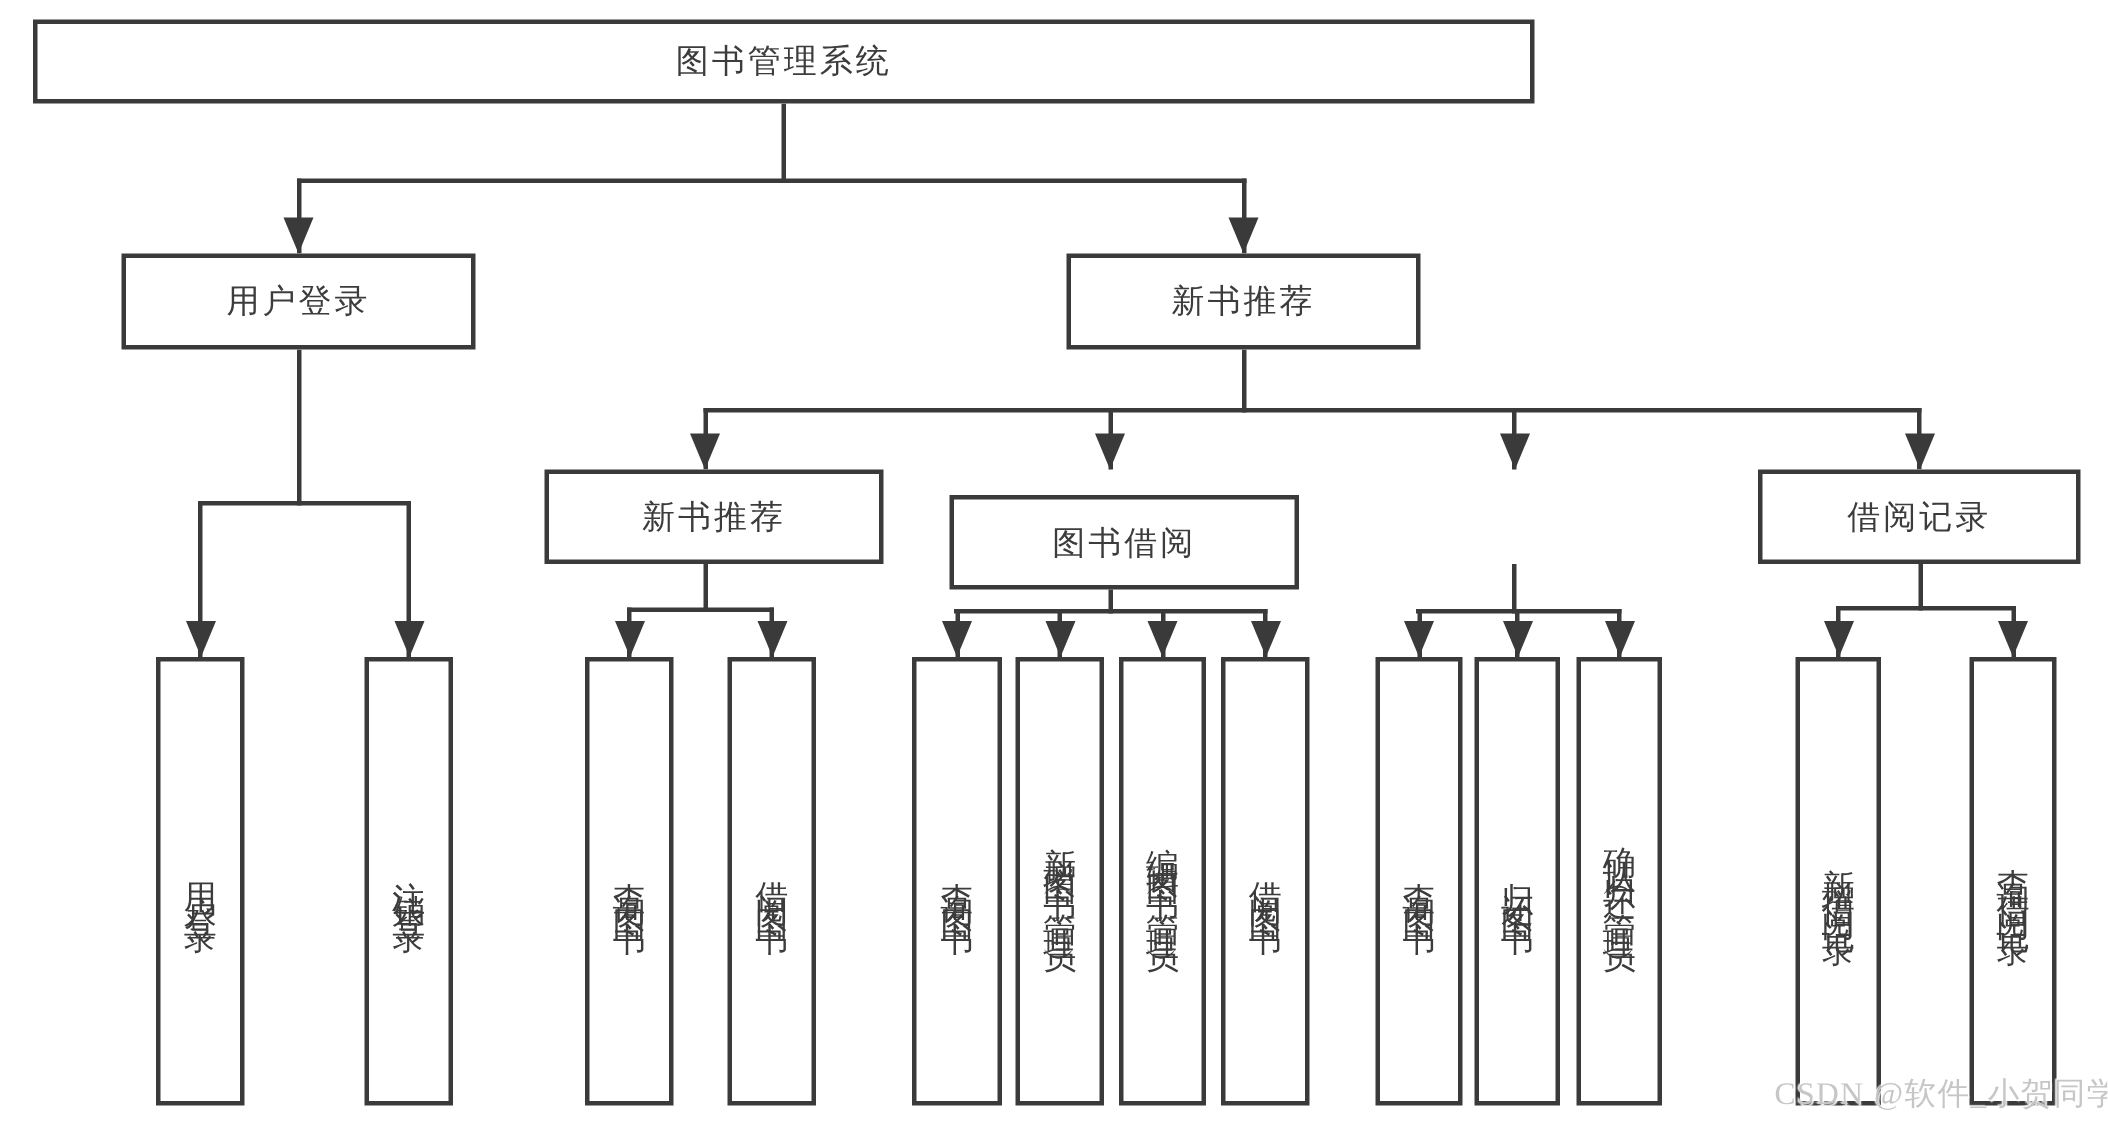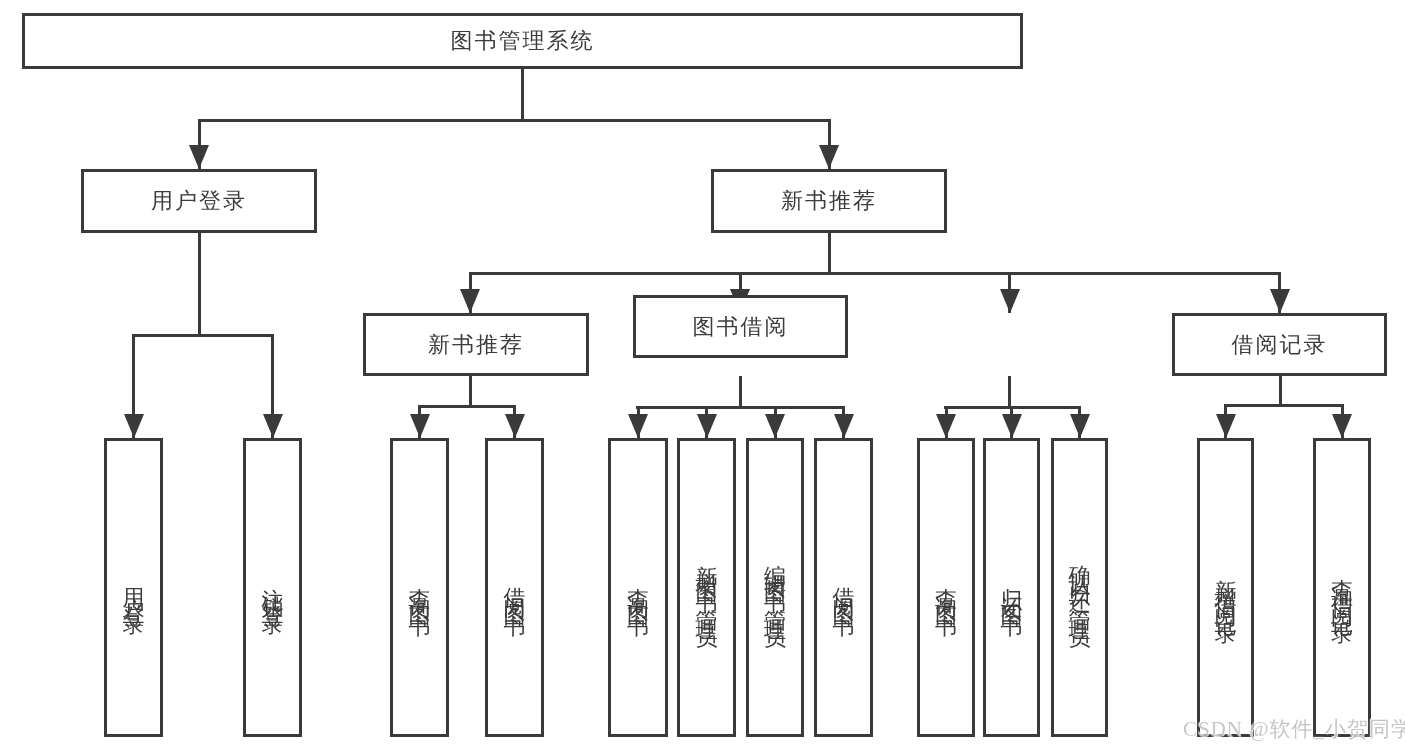--- a/index.html
+++ b/index.html
@@ -89,21 +89,21 @@
   <div class="vl" style="left:1008px;top:272px;height:41px;"></div>
   <div class="vl" style="left:1278px;top:272px;height:41px;"></div>
   <div class="ar" style="left:460px;top:289px;"></div>
   <div class="ar" style="left:730px;top:289px;"></div>
   <div class="ar" style="left:1000px;top:289px;"></div>
   <div class="ar" style="left:1270px;top:289px;"></div>
 
   <div class="box" style="left:363px;top:313px;width:226px;height:63px;">
     <span>新书推荐</span>
   </div>
-  <div class="box" style="left:633px;top:295px;width:215px;height:63px;">
+  <div class="box" style="left:633px;top:330px;width:233px;height:63px;">
     <span>图书借阅</span>
   </div>
   <div class="box" style="left:1172px;top:313px;width:215px;height:63px;">
     <span>借阅记录</span>
   </div>
 
   <div class="vl" style="left:469px;top:376px;height:32px;"></div>
   <div class="hl" style="left:418px;top:405px;width:98px;"></div>
   <div class="vl" style="left:418px;top:405px;height:33px;"></div>
   <div class="vl" style="left:513px;top:405px;height:33px;"></div>

